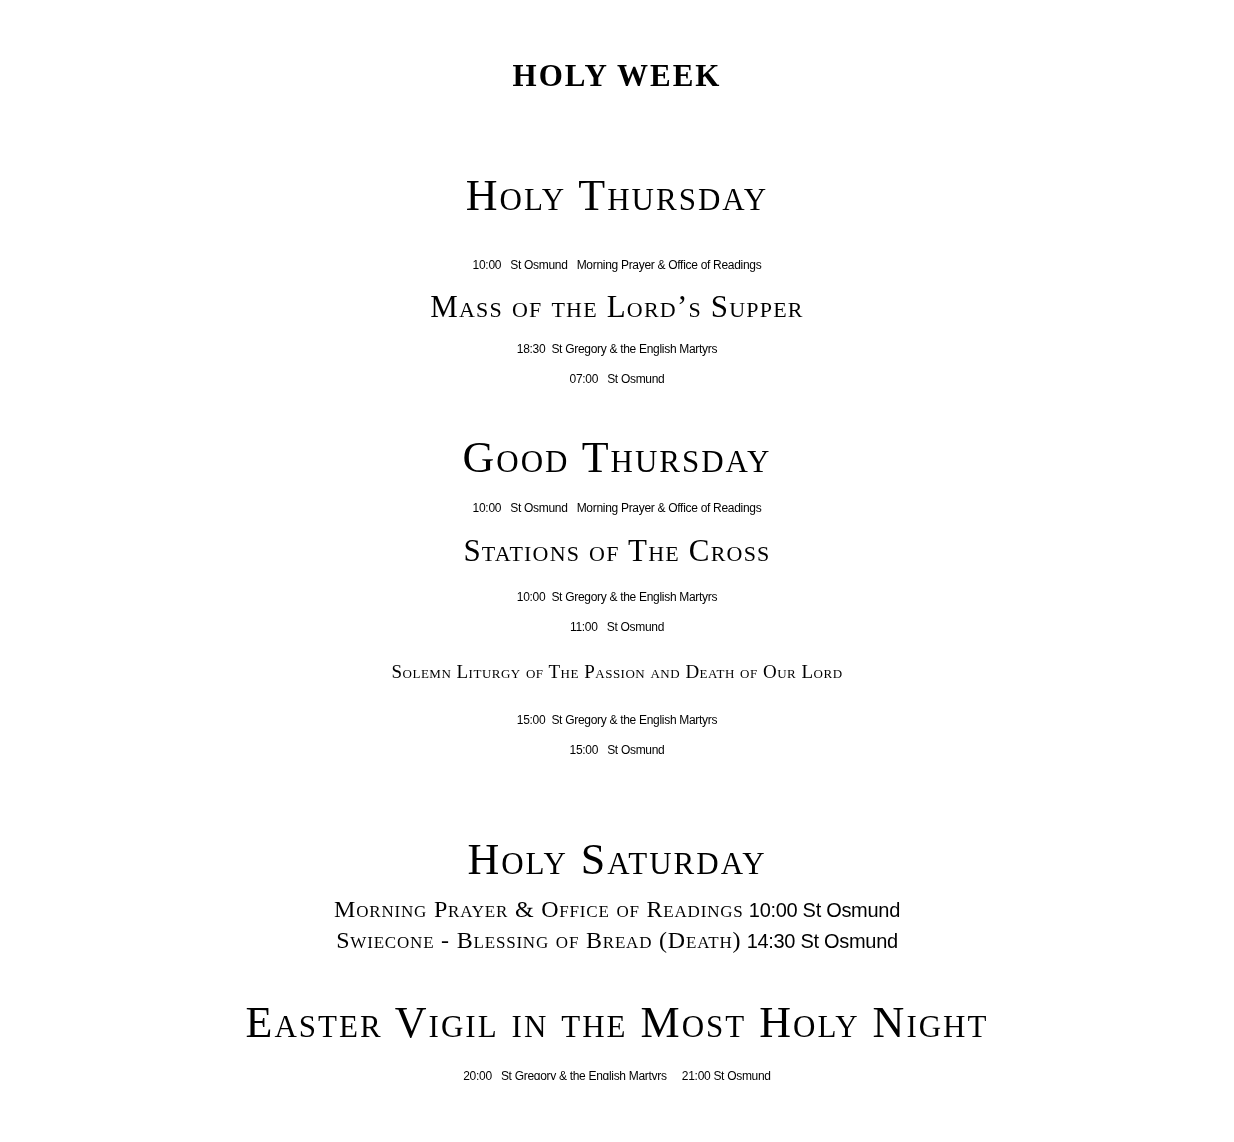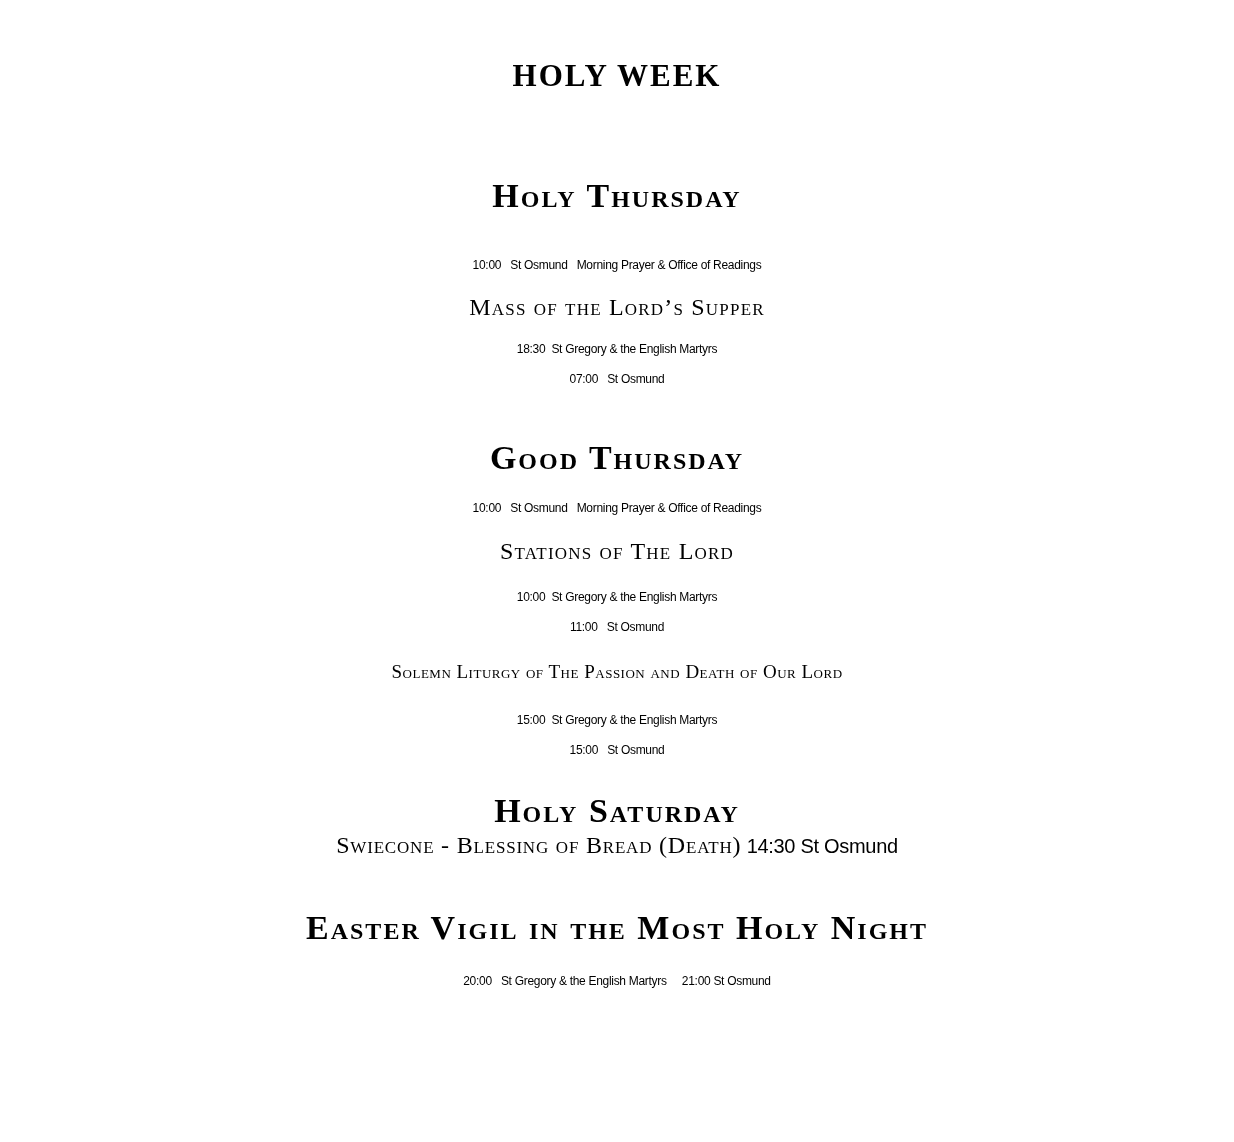--- a/index.html
+++ b/index.html
@@ -18,29 +18,29 @@
   }
   .main-title {
     font-family: "Liberation Serif", serif;
     font-weight: bold;
     font-size: 31px;
     letter-spacing: 2px;
     line-height: 38px;
   }
   .day-heading {
     font-variant: small-caps;
-    font-weight: bold;
-    font-size: 34px;
+    font-weight: normal;
+    font-size: 44px;
     letter-spacing: 2px;
     line-height: 40px;
   }
   .sub-heading {
     font-variant: small-caps;
     font-weight: normal;
-    font-size: 24px;
+    font-size: 31px;
     letter-spacing: 1.2px;
     line-height: 30px;
   }
   .sub-heading.narrow {
     font-size: 19px;
     letter-spacing: 0.5px;
   }
   .sched {
     font-family: "Liberation Sans", sans-serif;
     font-size: 12px;
@@ -57,21 +57,21 @@
     font-weight: normal;
     font-size: 24px;
     letter-spacing: 0.8px;
   }
   .mixed-line .sans {
     font-family: "Liberation Sans", sans-serif;
     font-size: 20px;
     letter-spacing: -0.3px;
   }
   .mt81 { margin-top: 81px; }
-  .mt51 { margin-top: 26px; }
+  .mt51 { margin-top: 75px; }
   .mt46 { margin-top: 46px; }
   .mt44 { margin-top: 44px; }
   .mt34 { margin-top: 34px; }
   .mt18 { margin-top: 18px; }
   .mt16 { margin-top: 16px; }
   .mt15 { margin-top: 15px; }
   .mt13 { margin-top: 13px; }
   .mt12 { margin-top: 12px; }
 </style>
 </head>
@@ -85,30 +85,31 @@
     <h2 class="day-heading mt81">Holy Thursday</h2>
     <p class="sched mt34">10:00   St Osmund   Morning Prayer &amp; Office of Readings</p>
     <h3 class="sub-heading mt12">Mass of the Lord’s Supper</h3>
     <p class="sched mt12">18:30  St Gregory &amp; the English Martyrs</p>
     <p class="sched">07:00   St Osmund</p>
   </section>
 
   <section>
     <h2 class="day-heading mt44">Good Thursday</h2>
     <p class="sched mt15">10:00   St Osmund   Morning Prayer &amp; Office of Readings</p>
-    <h3 class="sub-heading mt13">Stations of The Lord</h3>
+    <h3 class="sub-heading mt13">Stations of The Cross</h3>
     <p class="sched mt16">10:00  St Gregory &amp; the English Martyrs</p>
     <p class="sched">11:00   St Osmund</p>
     <h3 class="sub-heading narrow mt15">Solemn Liturgy of The Passion and Death of Our Lord</h3>
     <p class="sched mt18">15:00  St Gregory &amp; the English Martyrs</p>
     <p class="sched">15:00   St Osmund</p>
   </section>
 
   <section>
     <h2 class="day-heading mt51">Holy Saturday</h2>
+    <p class="mixed-line mt15"><span class="caps">Morning Prayer &amp; Office of Readings</span><span class="sans"> 10:00 St Osmund</span></p>
     <p class="mixed-line"><span class="caps">Swiecone - Blessing of Bread (Death)</span><span class="sans"> 14:30 St Osmund</span></p>
   </section>
 
   <section>
     <h2 class="day-heading mt46">Easter Vigil in the Most Holy Night</h2>
     <p class="sched mt18">20:00   St Gregory &amp; the English Martyrs     21:00 St Osmund</p>
   </section>
 
 </div>
 

